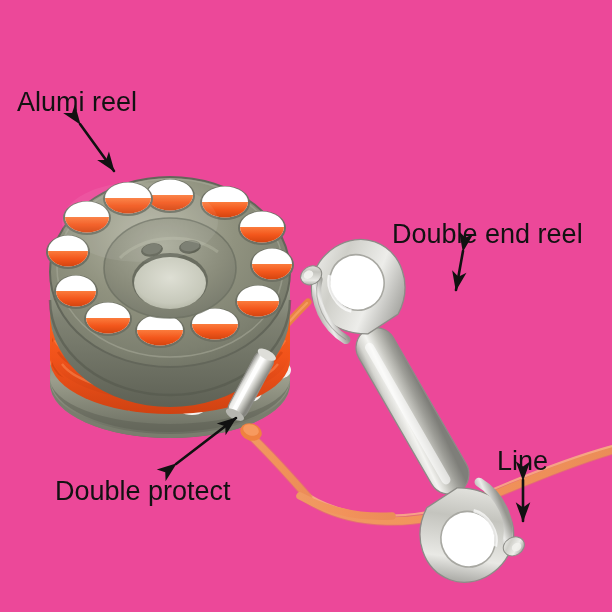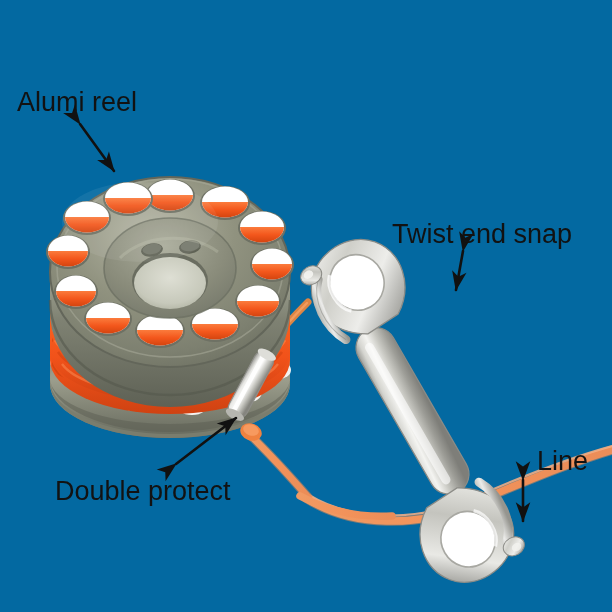--- a/index.html
+++ b/index.html
@@ -4,21 +4,21 @@
 <style>
   html, body {
     margin: 0;
     padding: 0;
     background: #ffffff;
   }
   #stage {
     position: relative;
     width: 612px;
     height: 612px;
-    background: #0369a1;
+    background: #ec4899;
     overflow: hidden;
     font-family: "Liberation Sans", sans-serif;
   }
   #art {
     position: absolute;
     left: 0;
     top: 0;
     width: 612px;
     height: 612px;
   }
@@ -29,21 +29,21 @@
     font-size: 27px;
     font-weight: 400;
     letter-spacing: 0px;
     white-space: nowrap;
     line-height: 1;
     user-select: none;
   }
   #label-alumi-reel { left: 17px;  top: 89px; }
   #label-double-end-snap { left: 392px; top: 221px; }
   #label-twist-protect { left: 55px;  top: 478px; }
-  #label-line { left: 497px; top: 448px; margin-left: 40px; }
+  #label-line { left: 497px; top: 448px; }
 </style>
 </head>
 <body>
 
 <div id="stage">
 
   <svg id="art" viewBox="0 0 612 612">
     <defs>
 
       <radialGradient id="gTopFace" cx="42%" cy="30%" r="78%">
@@ -347,19 +347,19 @@
     <g stroke="#111111" fill="none" stroke-width="2.6" stroke-linecap="round">
       <line x1="80" y1="124" x2="114" y2="171" marker-start="url(#ahs)" marker-end="url(#ah)"></line>
       <line x1="463" y1="251" x2="456" y2="290" marker-start="url(#ahs)" marker-end="url(#ah)"></line>
       <line x1="176" y1="464" x2="236" y2="418" marker-start="url(#ahs)" marker-end="url(#ah)"></line>
       <line x1="523" y1="480" x2="523" y2="521" marker-start="url(#ahs)" marker-end="url(#ah)"></line>
     </g>
   </svg>
 
   <div class="label" id="label-alumi-reel">Alumi reel</div>
 
-  <div class="label" id="label-double-end-snap">Twist end snap</div>
+  <div class="label" id="label-double-end-snap">Double end reel</div>
 
   <div class="label" id="label-twist-protect">Double protect</div>
 
   <div class="label" id="label-line">Line</div>
 
 </div>
 
 </body></html>

